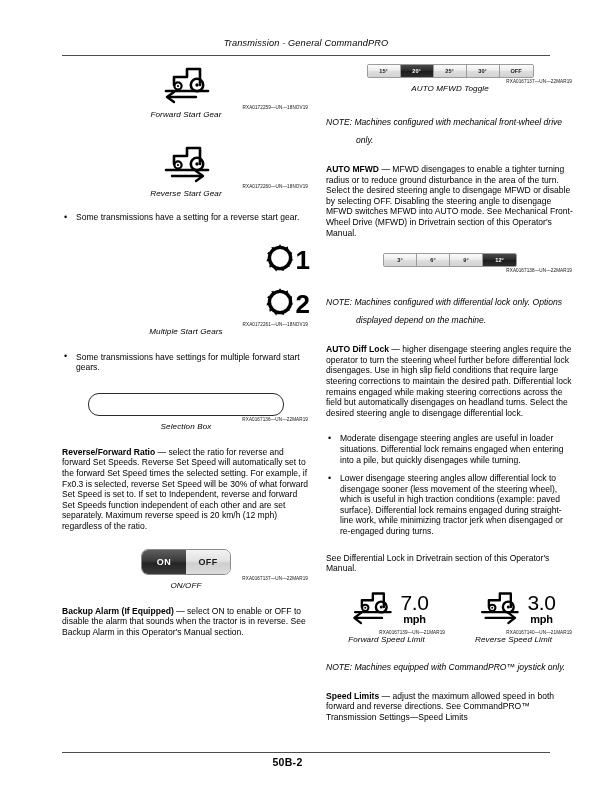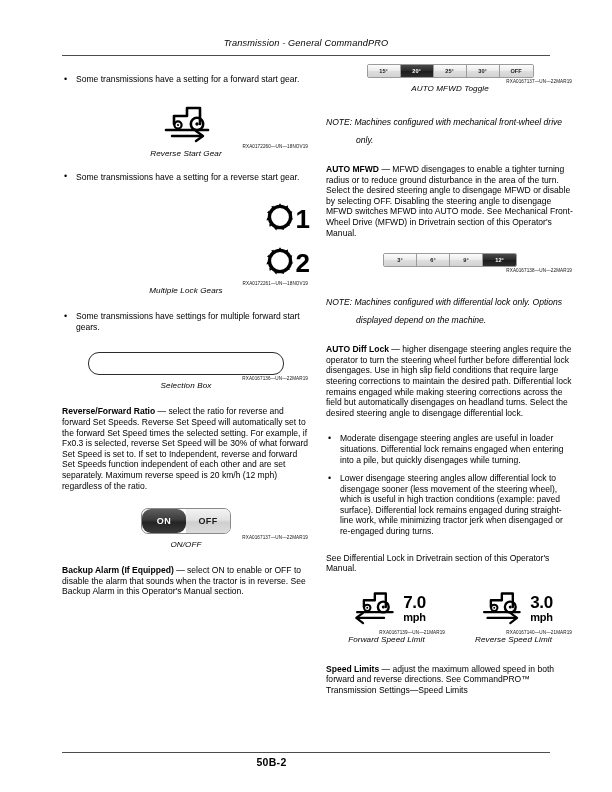--- a/index.html
+++ b/index.html
@@ -155,21 +155,20 @@
     display: flex;
     align-items: center;
     justify-content: center;
     font-size: 9px;
     font-weight: bold;
     letter-spacing: 0.4px;
   }
   .onoff .on {
     background: linear-gradient(to bottom, #5e5e5e 0%, #3b3b3b 45%, #242424 55%, #3a3a3a 100%);
     color: #ffffff;
-    border-radius: 9px;
   }
   .onoff .off {
     background: linear-gradient(to bottom, #f3f3f3 0%, #e2e2e2 45%, #cfcfcf 55%, #dcdcdc 100%);
     color: #1a1a1a;
   }
 
   
   .sel-box {
     width: 196px;
     height: 23px;
@@ -191,63 +190,82 @@
     justify-content: center;
     gap: 2px;
   }
   .speed-num {
     display: flex;
     flex-direction: column;
     align-items: center;
     line-height: 1;
   }
   .speed-val {
-    font-size: 17px;
-    font-weight: bold;
+    font-size: 21px;
+    font-weight: normal;
     letter-spacing: -0.4px;
   }
   .speed-unit {
     font-size: 11px;
     font-weight: bold;
     letter-spacing: -0.2px;
     margin-top: 1px;
   }
 
   
   .footer-rule {
     position: absolute;
     left: 62px; top: 752px;
     width: 488px;
     height: 1px;
     background: #4d4d4d;
   }
   .footer-page {
     position: absolute;
-    left: 0; top: 756px;
+    left: 16px; top: 756px;
     width: 543px;
     text-align: center;
     font-size: 10.5px;
     font-weight: bold;
     letter-spacing: 0.3px;
   }
 </style>
 </head>
 <body>
 
 <div class="page">
 
   <div class="header-title">Transmission - General CommandPRO</div>
   <div class="header-rule"></div>
 
   <div class="col col-left">
 
+    <div class="figure">
+      <div class="fig-art">
+        <svg width="64" height="40" viewBox="0 0 64 40">
+          <g fill="none" stroke="#000" stroke-width="2.6" stroke-linecap="round" stroke-linejoin="round">
+            <path d="M20 21 L20 13 L33 13 L33 5 L46 5 L46 21"></path>
+            <line x1="12" y1="27" x2="54" y2="27"></line>
+          </g>
+          <circle cx="43" cy="21" r="6.2" fill="none" stroke="#000" stroke-width="2.6"></circle>
+          <circle cx="43" cy="21" r="1.7" fill="#000"></circle>
+          <circle cx="24" cy="22" r="3.6" fill="none" stroke="#000" stroke-width="2.2"></circle>
+          <circle cx="24" cy="22" r="1.1" fill="#000"></circle>
+          <g stroke="#000" stroke-width="2.4" fill="none" stroke-linecap="round" stroke-linejoin="round">
+            <line x1="14" y1="33" x2="42" y2="33"></line>
+            <polyline points="20,28 13,33 20,38"></polyline>
+          </g>
+        </svg>
+      </div>
+      <div class="fig-id">RXA0172259—UN—18NOV19</div>
+      <div class="fig-cap">Forward Start Gear</div>
+    </div>
 
     <div class="spacer-10"></div>
 
-    <div class="bullet">Some transmissions have a setting for a forward start gear.</div>
 
     <div class="spacer-10"></div>
 
     <div class="figure">
       <div class="fig-art">
         <svg width="64" height="40" viewBox="0 0 64 40">
           <g fill="none" stroke="#000" stroke-width="2.6" stroke-linecap="round" stroke-linejoin="round">
             <path d="M20 21 L20 13 L33 13 L33 5 L46 5 L46 21"></path>
             <line x1="12" y1="27" x2="54" y2="27"></line>
           </g>
@@ -310,21 +328,21 @@
                 <path d="M2.0 10.8 l2.1 -2.2 l0.9 3.1 Z"></path>
                 <path d="M6.2 4.6 l2.9 -0.8 l-1.4 2.8 Z"></path>
               </g>
               <circle cx="15" cy="15" r="10.6" fill="none" stroke="#000" stroke-width="3.4"></circle>
             </svg>
           </span>
           <span style="font-size:26px; font-weight:bold; line-height:1;">2</span>
         </div>
       </div>
       <div class="fig-id">RXA0172261—UN—18NOV19</div>
-      <div class="fig-cap">Multiple Lock Gears</div>
+      <div class="fig-cap">Multiple Start Gears</div>
     </div>
 
     <div class="spacer-12"></div>
 
     <div class="bullet">Some transmissions have settings for multiple forward start gears.</div>
 
     <div class="spacer-12"></div>
 
     <div class="figure">
       <div class="fig-art">
@@ -467,20 +485,21 @@
           </span>
         </div>
         <div class="fig-id">RXA0167140—UN—21MAR19</div>
         <div class="fig-cap">Reverse Speed Limit</div>
       </div>
 
     </div>
 
     <div class="spacer-14"></div>
 
+    <p class="note">NOTE: Machines equipped with CommandPRO™ joystick only.</p>
 
     <div class="spacer-6"></div>
 
     <p class="para"><b>Speed Limits</b><span> — adjust the maximum allowed speed in both forward and reverse directions. See CommandPRO™ Transmission Settings—Speed Limits</span></p>
 
   </div>
 
   <div class="footer-rule"></div>
   <div class="footer-page">50B-2</div>
 

